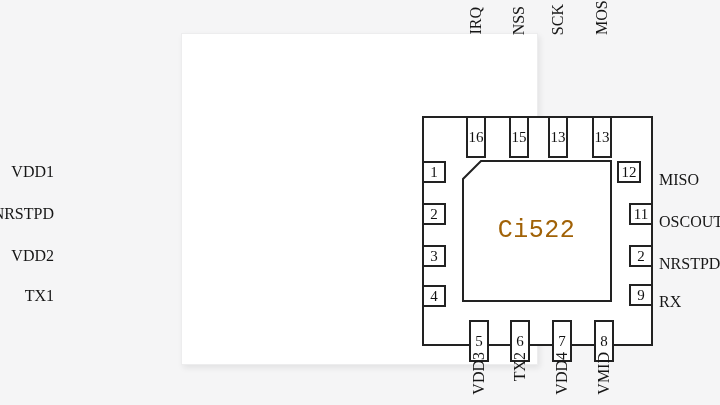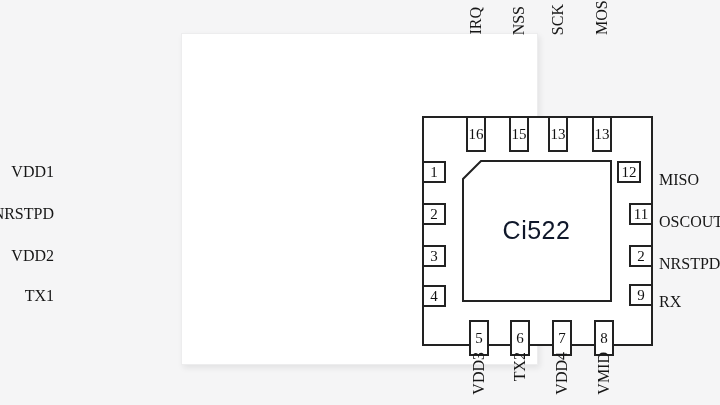--- a/index.html
+++ b/index.html
@@ -21,31 +21,31 @@
   .pkg{
     position:absolute;left:240px;top:82px;width:231px;height:230px;
     border:2px solid #222;box-sizing:border-box;background:#fff;
   }
   
   .die-svg{position:absolute;left:280px;top:126px;}
   .die-svg polygon{fill:#ffffff;stroke:#222;stroke-width:2;stroke-linejoin:miter;}
   .die-label{
     position:absolute;left:281px;top:127px;width:147px;height:139px;
     display:flex;align-items:center;justify-content:center;
-    font-family:Liberation Sans, sans-serif;
-    font-size:25px;color:#0f172a;letter-spacing:0.5px;
+    font-family:Liberation Mono, monospace;
+    font-size:25px;color:#a16207;letter-spacing:0.5px;
   }
   
   .pin{
     position:absolute;box-sizing:border-box;background:#fff;
     border:2px solid #222;
     display:flex;align-items:center;justify-content:center;
     font-family:"Liberation Serif", serif;font-size:15px;color:#111;
   }
-  .pin.h{width:20px;height:36px;}   
+  .pin.h{width:20px;height:42px;}   
   .pin.v{width:24px;height:22px;}   
   #pin16{left:284px;top:82px} #pin15{left:327px;top:82px}
   #pin14{left:366px;top:82px} #pin13{left:410px;top:82px}
   #pin5{left:287px;top:286px} #pin6{left:328px;top:286px}
   #pin7{left:370px;top:286px} #pin8{left:412px;top:286px}
   #pin1{left:240px;top:127px} #pin2{left:240px;top:169px}
   #pin3{left:240px;top:211px} #pin4{left:240px;top:251px}
   #pin12{left:435px;top:127px} #pin11{left:447px;top:169px}
   #pin10{left:447px;top:211px} #pin9{left:447px;top:250px}
   

